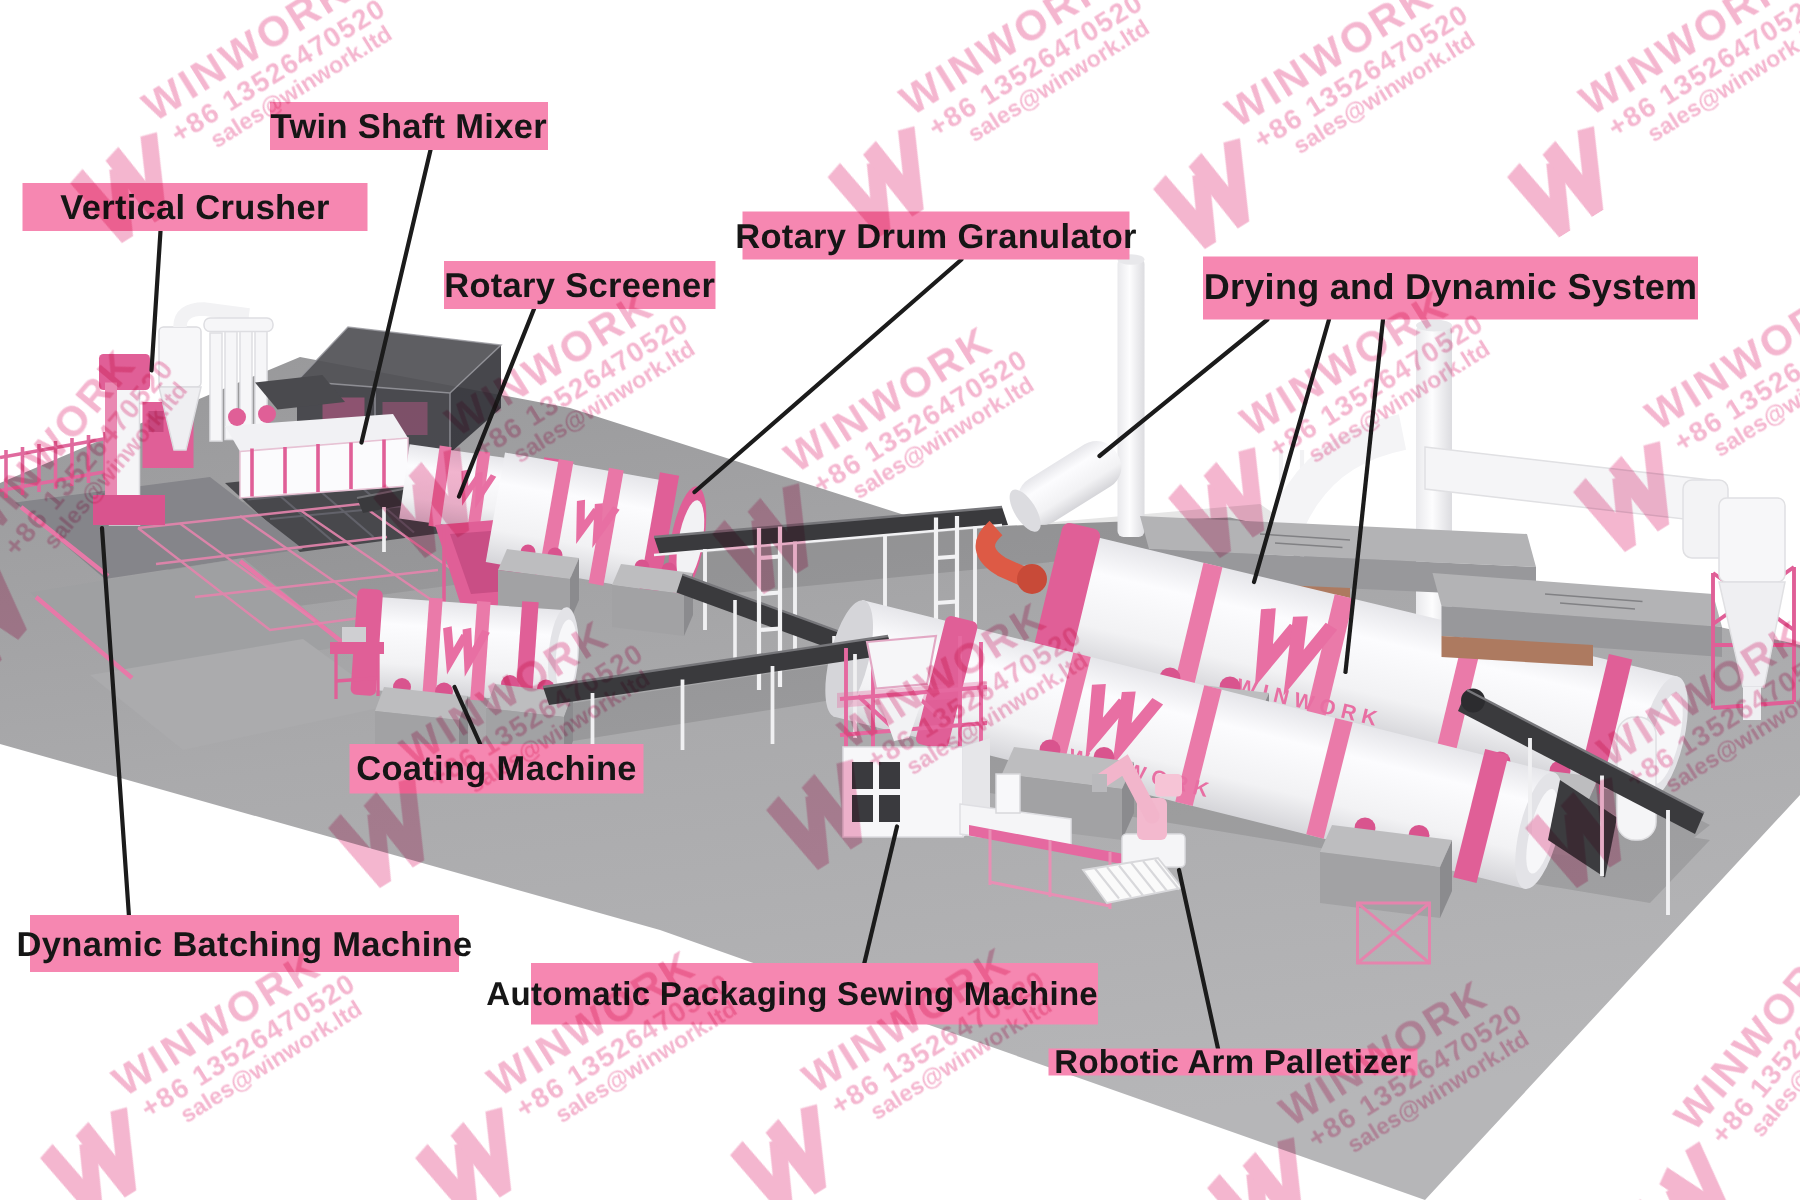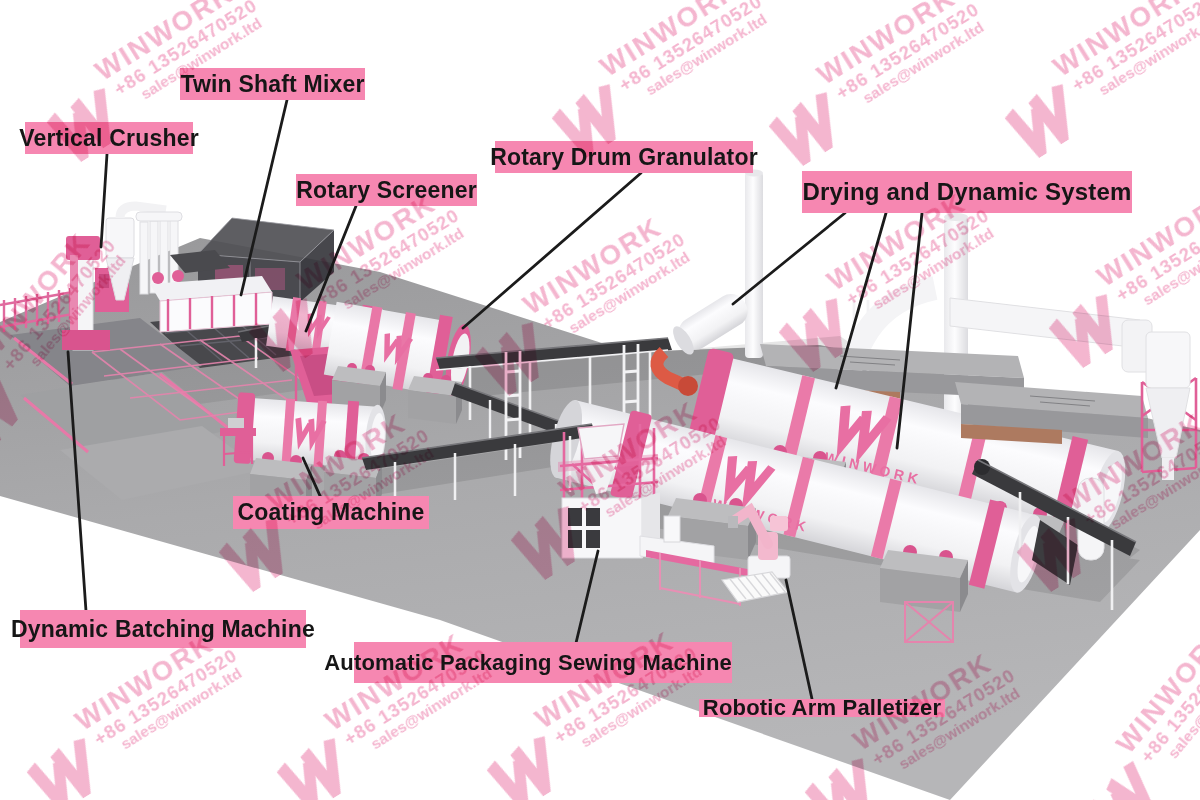--- a/index.html
+++ b/index.html
@@ -471,21 +471,21 @@
     <line x1="845" y1="213" x2="733" y2="304"></line>
     <line x1="886" y1="213" x2="836" y2="388"></line>
     <line x1="922" y1="213" x2="897" y2="448"></line>
     <line x1="330" y1="518" x2="303" y2="458"></line>
     <line x1="86" y1="611" x2="68" y2="352"></line>
     <line x1="576" y1="643" x2="598" y2="551"></line>
     <line x1="812" y1="699" x2="786" y2="580"></line>
   </g>
 </svg>
 
-<div class="lbl" style="left:25px;top:122px;width:168px;height:32px;">
+<div class="lbl" style="left:15px;top:122px;width:230px;height:32px;">
       <span>Vertical Crusher</span>
     </div>
 <div class="lbl" style="left:180px;top:68px;width:185px;height:32px;">
       <span>Twin Shaft Mixer</span>
     </div>
 <div class="lbl" style="left:296px;top:174px;width:181px;height:32px;">
       <span>Rotary Screener</span>
     </div>
 <div class="lbl" style="left:495px;top:141px;width:258px;height:32px;text-align:center;">
       <span>Rotary Drum Granulator</span>

